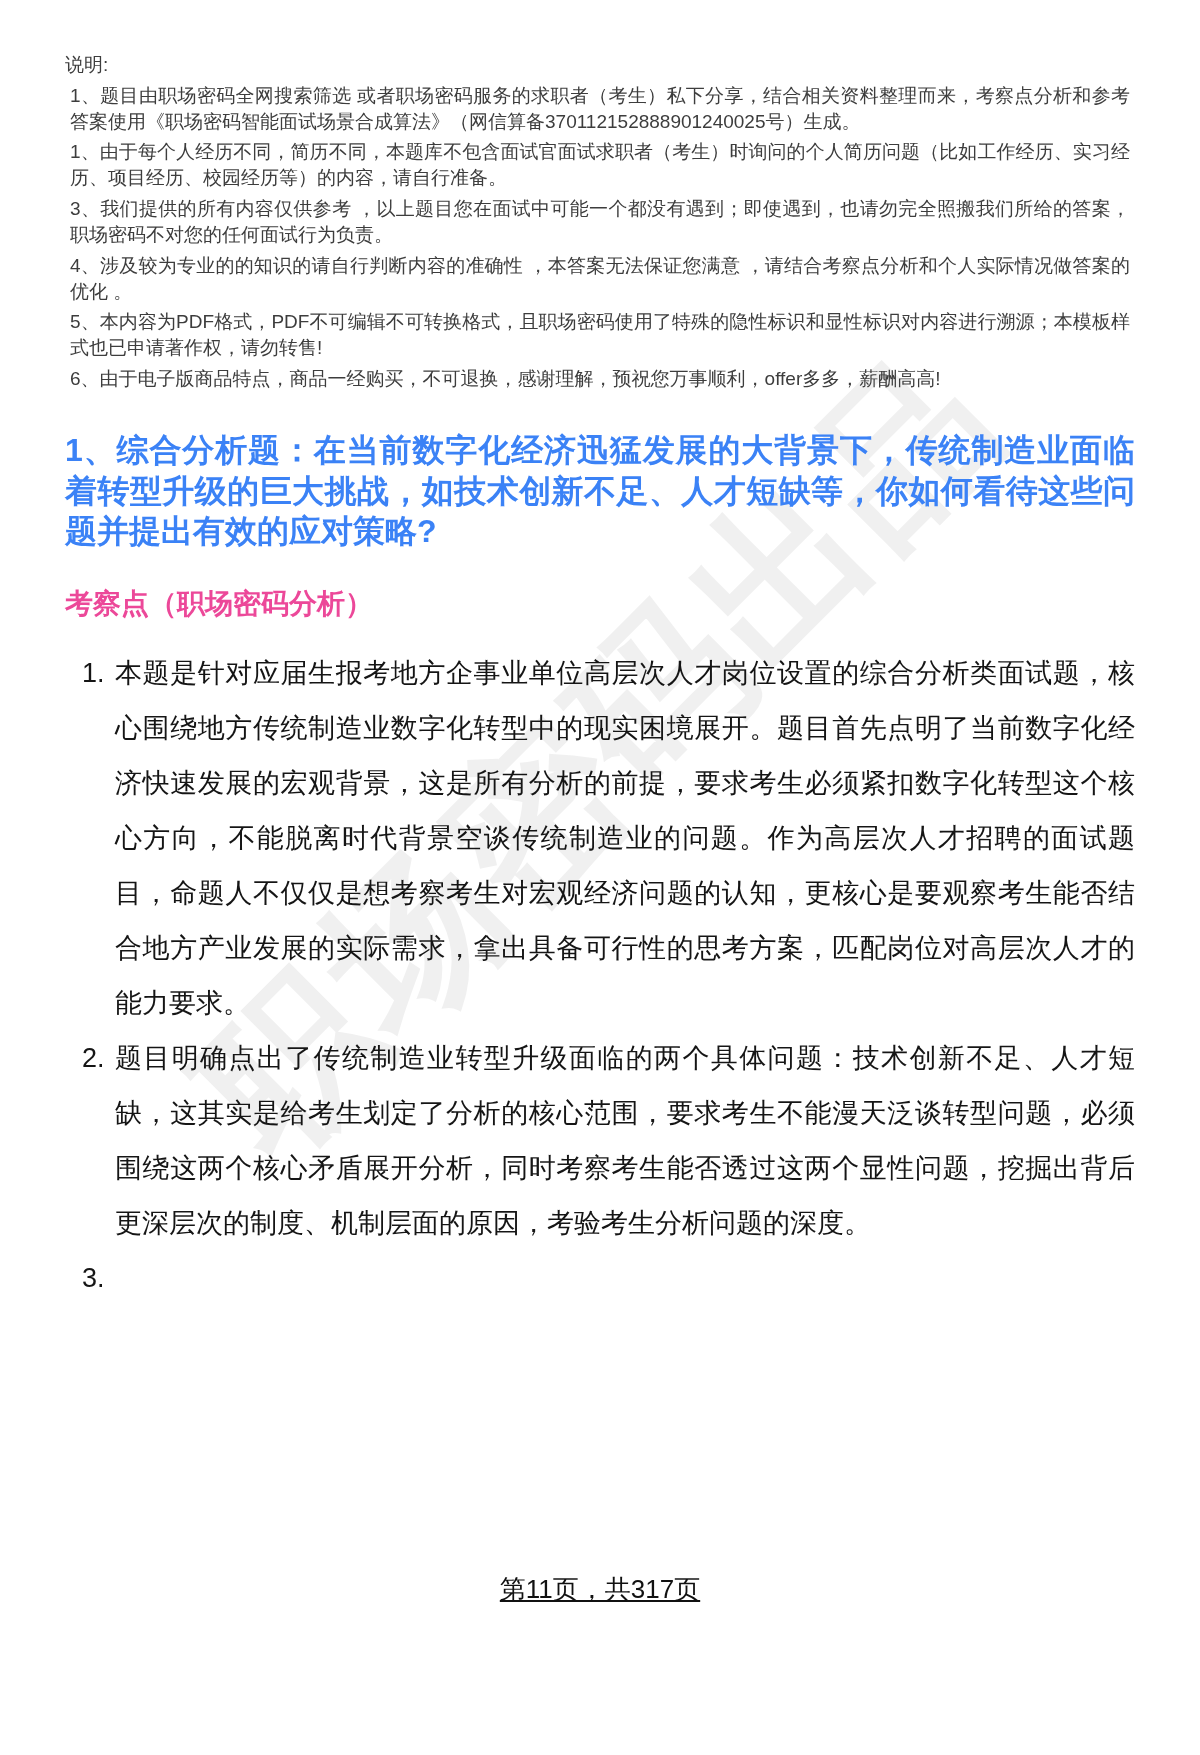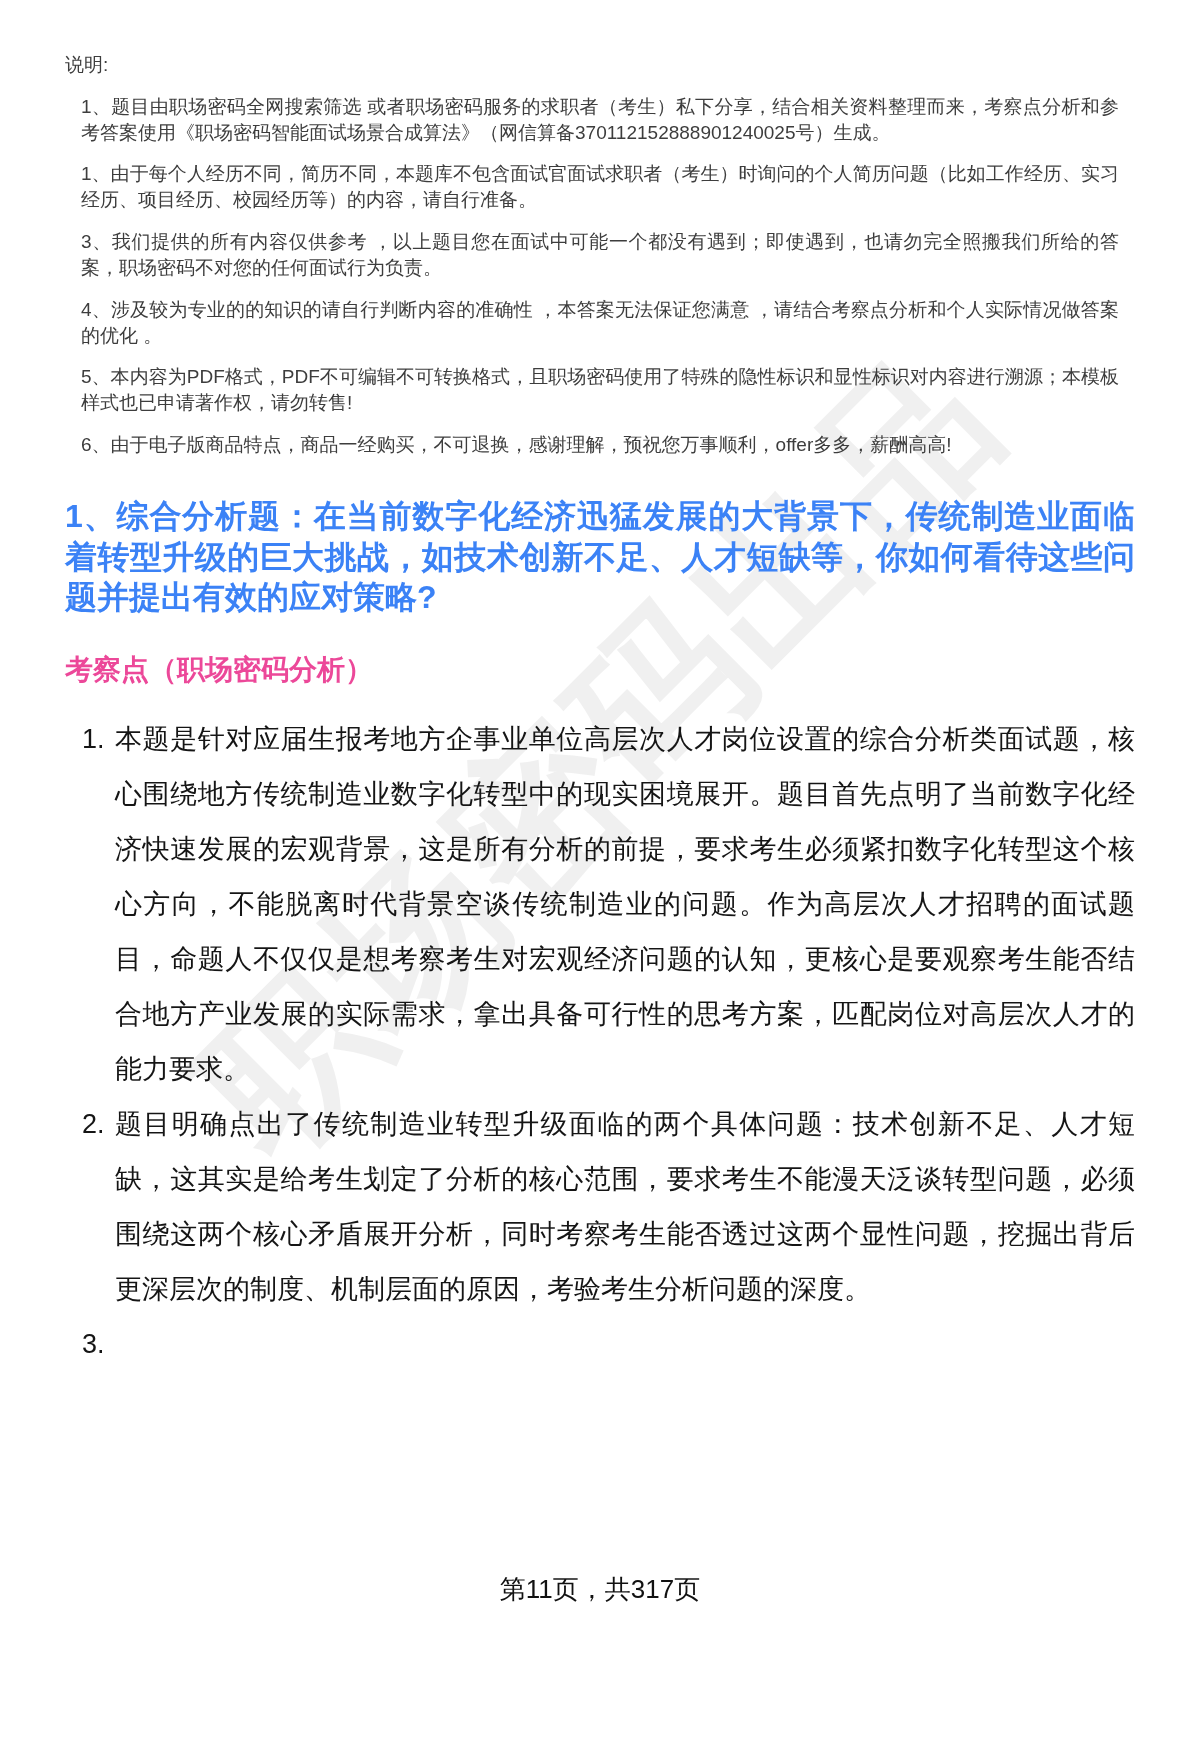--- a/index.html
+++ b/index.html
@@ -39,21 +39,21 @@
   .notice {
     font-size: 19px;
     line-height: 1.36;
     color: #3d3d3d;
     text-align: justify;
   }
   .notice .notice-title {
     margin: 0;
   }
   .notice p {
-    margin: 16px;
+    margin: 5px;
   }
   
   .question-heading {
     margin: 38px 0 0 0;
     color: #3b82f6;
     font-size: 32px;
     font-weight: 700;
     line-height: 1.27;
     text-align: justify;
   }
@@ -92,20 +92,21 @@
   
   .page-footer {
     position: absolute;
     left: 0;
     right: 0;
     top: 1572px;
     text-align: center;
     font-size: 26px;
     color: #111111;
     z-index: 1;
+    text-decoration: underline;
   }
 </style>
 </head>
 <body>
 
 <div class="page">
 
   <div class="watermark">职场密码出品</div>
 
   <div class="content">

